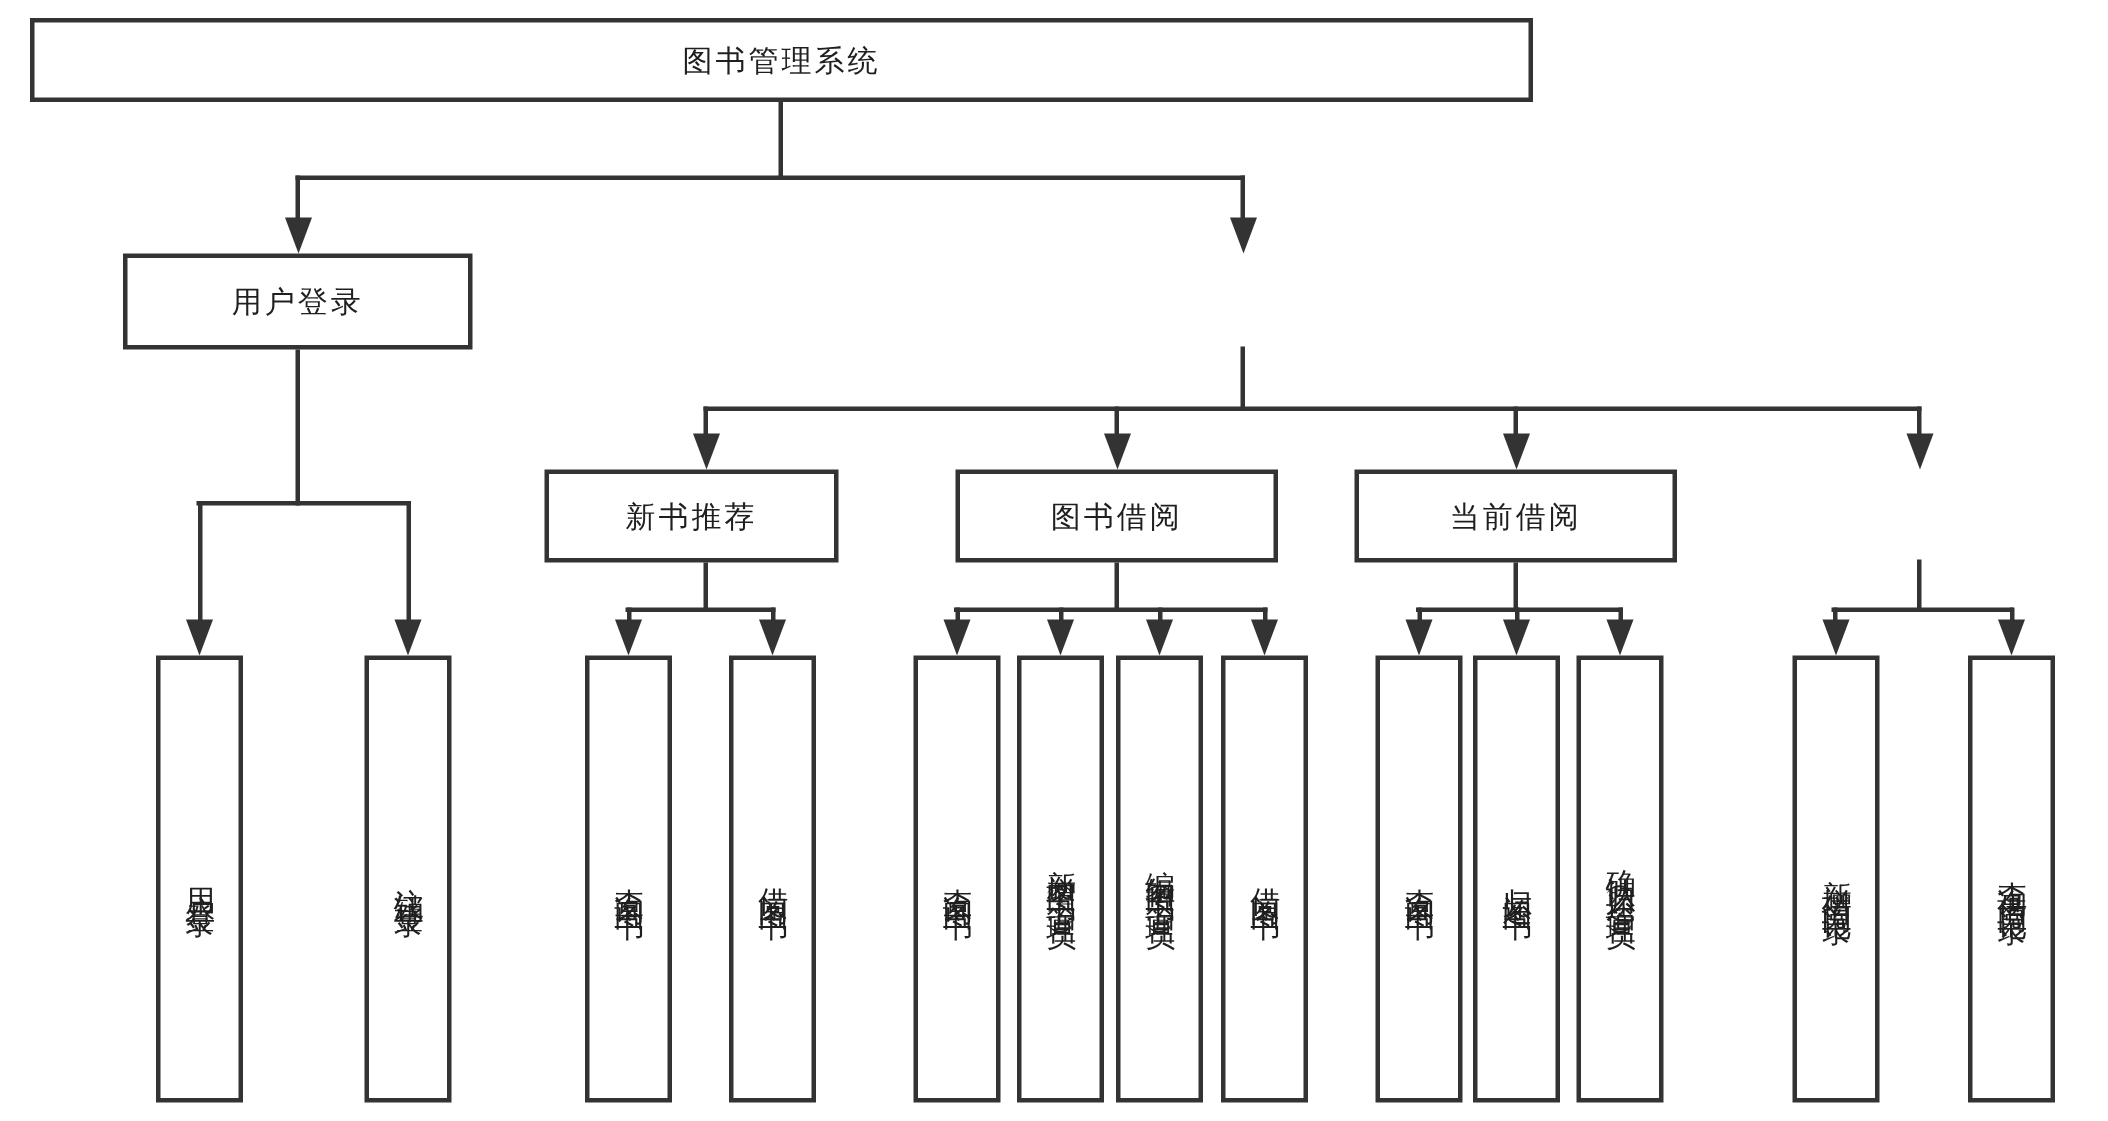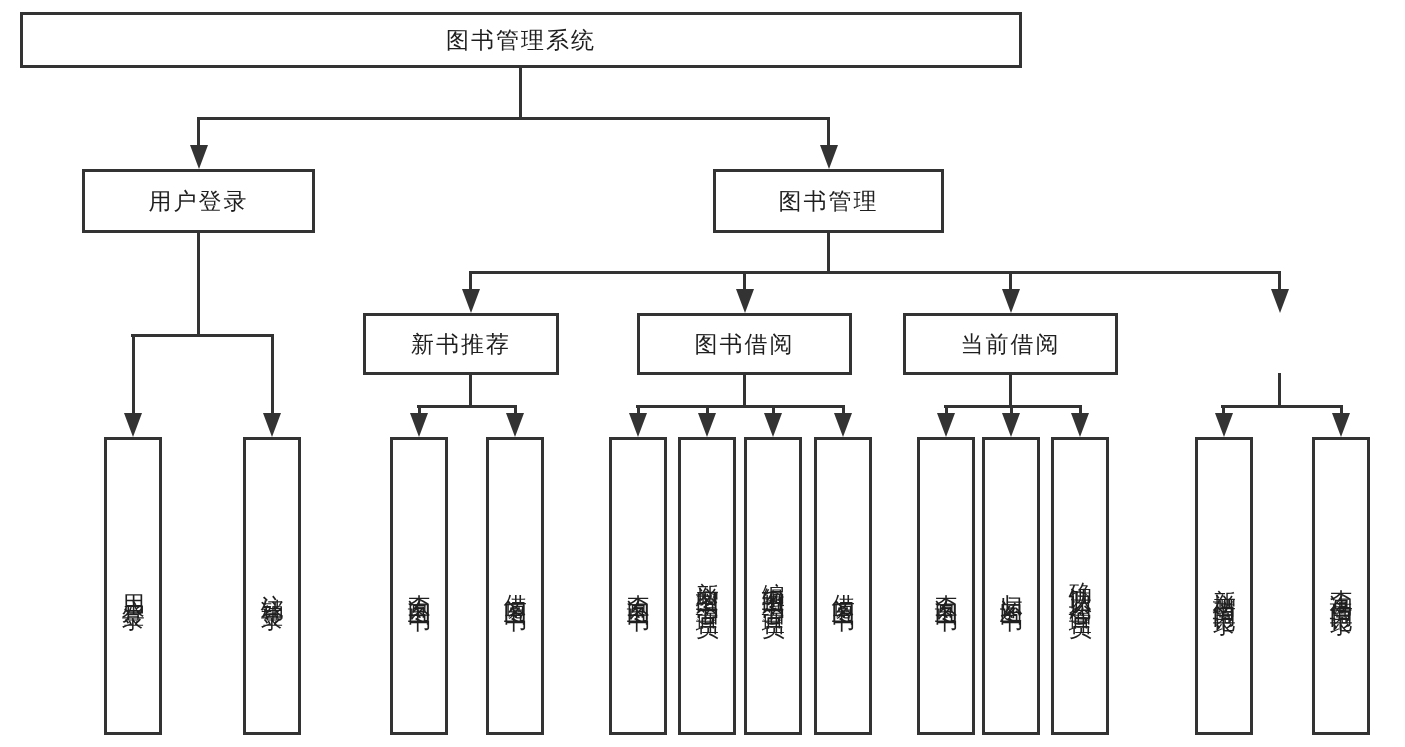--- a/index.html
+++ b/index.html
@@ -13,21 +13,21 @@
   }
   .box {
     position: absolute;
     box-sizing: border-box;
     border: 3px solid var(--line, #333333);
     background: #ffffff;
     display: flex;
     align-items: center;
     justify-content: center;
     color: var(--text, #1f1f1f);
-    font-size: 23px;
+    font-size: 20px;
     letter-spacing: 2px;
     text-align: center;
   }
   .leaf {
     writing-mode: vertical-rl;
     text-orientation: mixed;
     letter-spacing: 5px;
     line-height: 1.1;
   }
   .vline { position: absolute; width: 3px; background: var(--line, #333333); }
@@ -110,21 +110,20 @@
   <div class="vline" style="left:1278px; top:373px; height:35px"></div>
   <div class="hline" style="left:1221px; top:405px; width:121px"></div>
   <div class="vline" style="left:1222px; top:405px; height:12px"></div>
   <div class="arrow" style="left:1215px; top:413px"></div>
   <div class="vline" style="left:1340px; top:405px; height:12px"></div>
   <div class="arrow" style="left:1332px; top:413px"></div>
 
   <div class="box" style="left:20px; top:12px; width:1002px; height:56px">图书管理系统</div>
 
   <div class="box" style="left:82px; top:169px; width:233px; height:64px">用户登录</div>
-  <div class="box" style="left:713px; top:169px; width:231px; height:64px">图书管理</div>
 
   <div class="box" style="left:363px; top:313px; width:196px; height:62px">新书推荐</div>
   <div class="box" style="left:903px; top:313px; width:215px; height:62px">当前借阅</div>
   <div class="box" style="left:637px; top:313px; width:215px; height:62px">图书借阅</div>
 
   <div class="box leaf" style="left:104px; top:437px; width:58px; height:298px">用户登录</div>
   <div class="box leaf" style="left:243px; top:437px; width:58px; height:298px">注销登录</div>
 
   <div class="box leaf" style="left:390px; top:437px; width:58px; height:298px">查询图书</div>
   <div class="box leaf" style="left:486px; top:437px; width:58px; height:298px">借阅图书</div>

